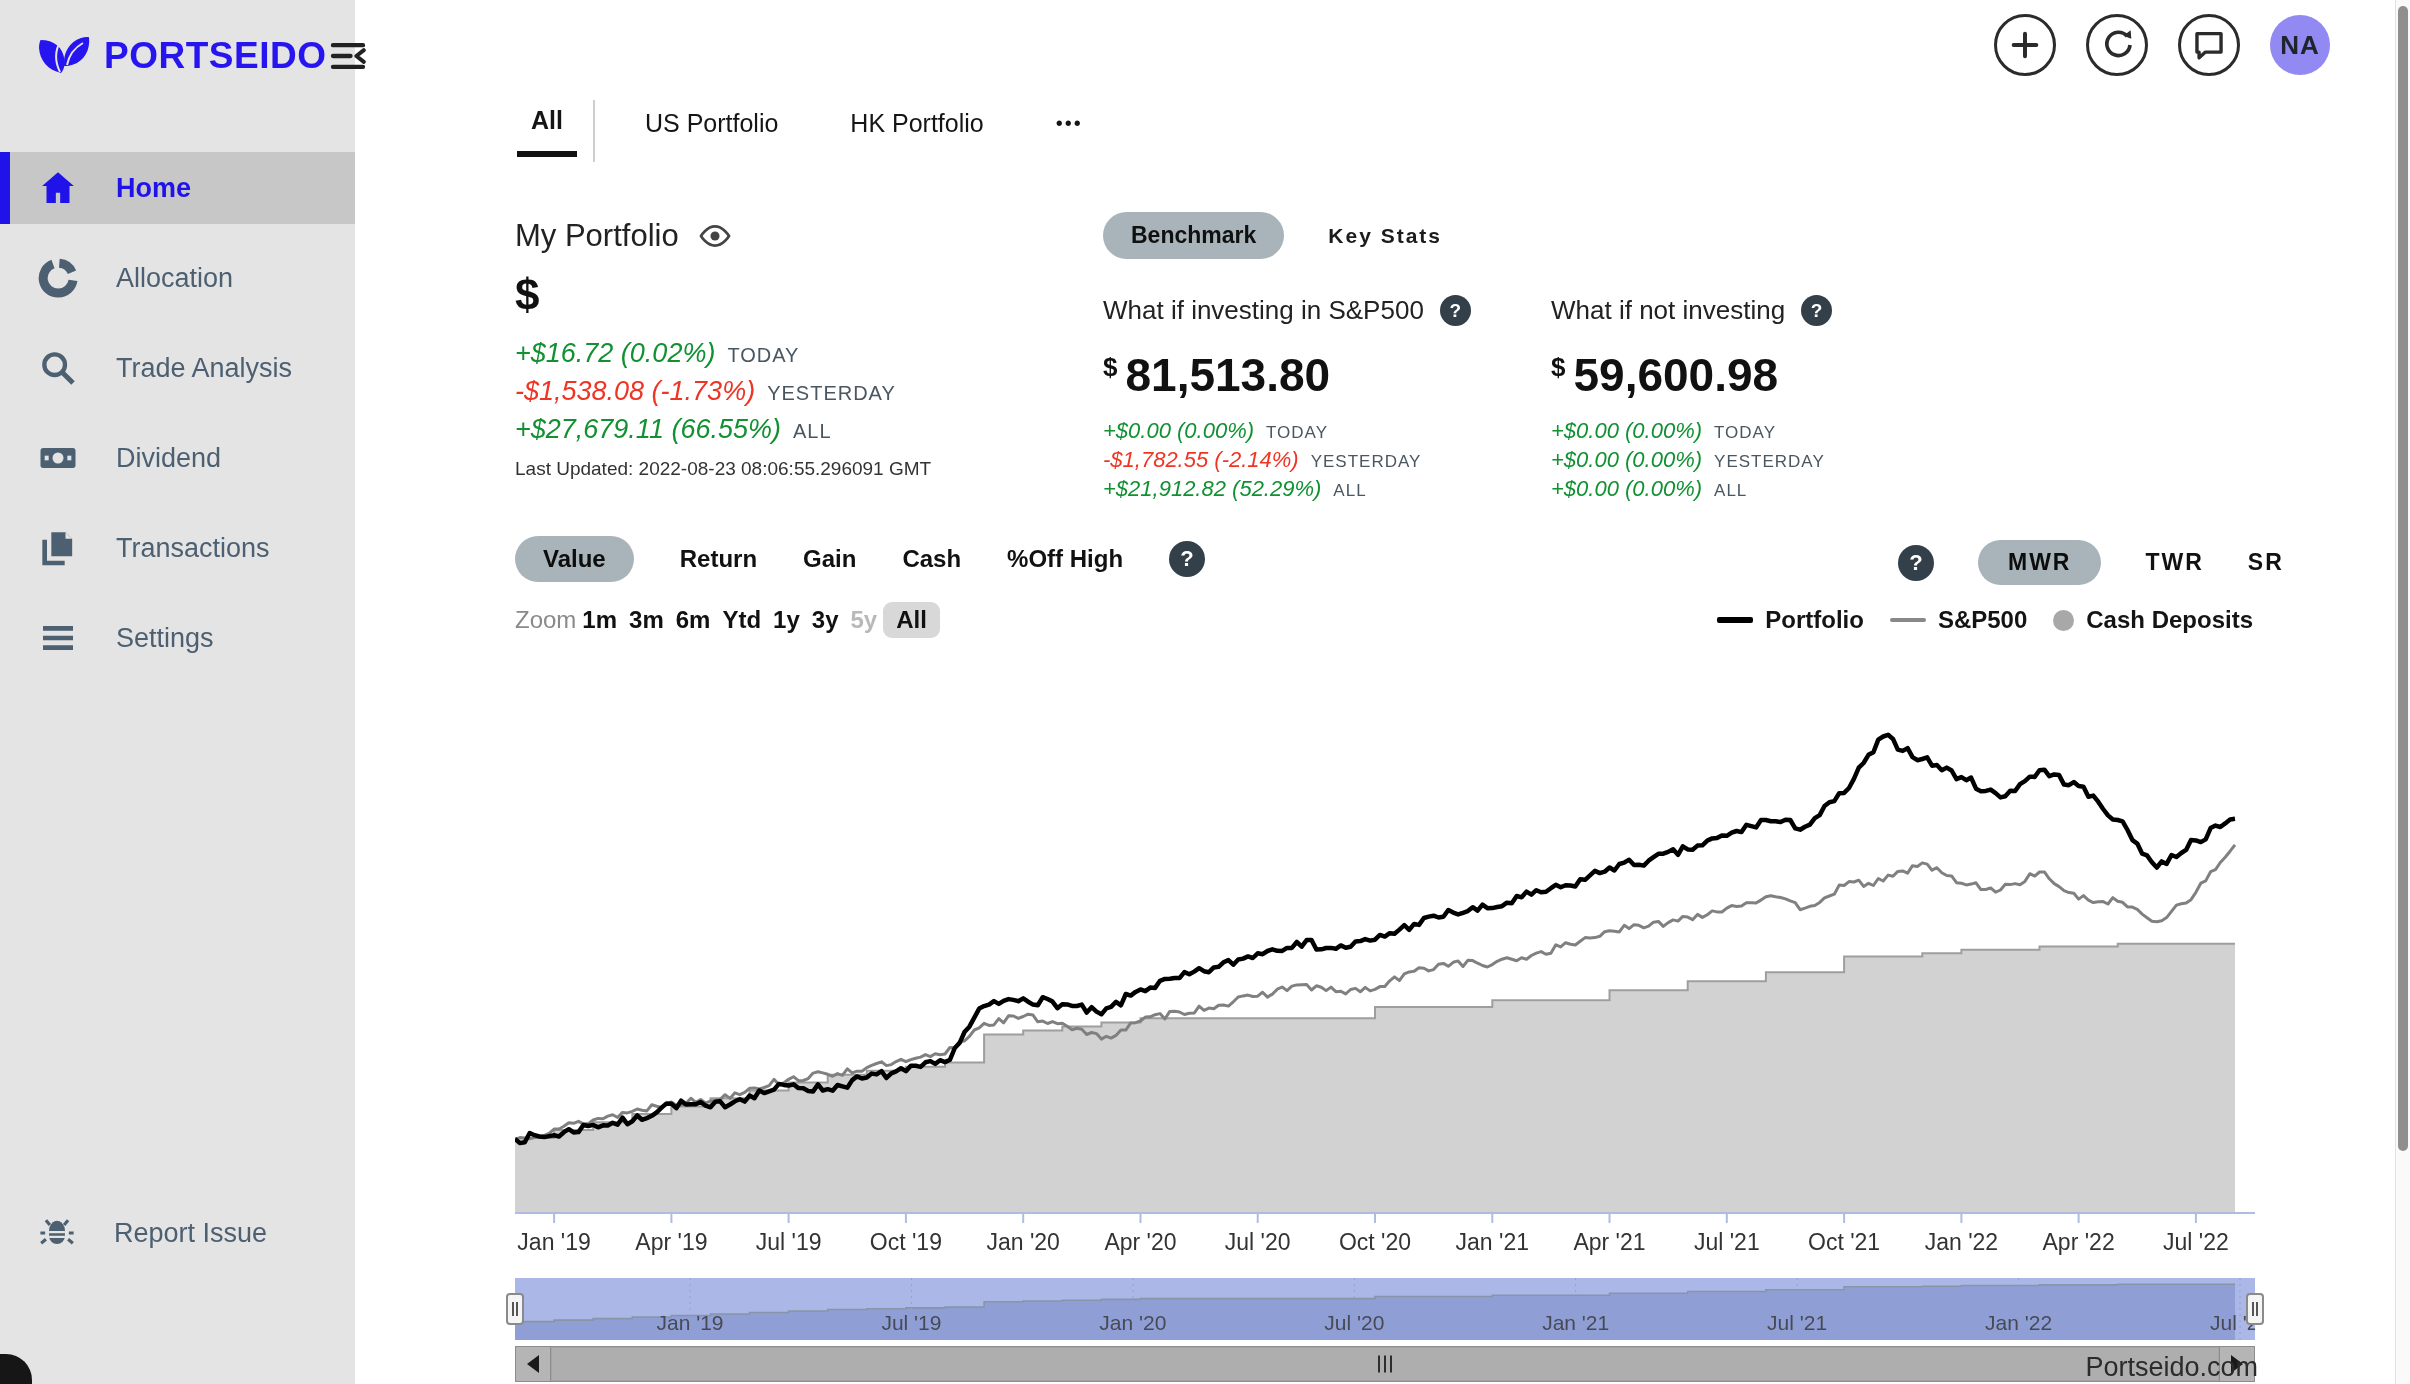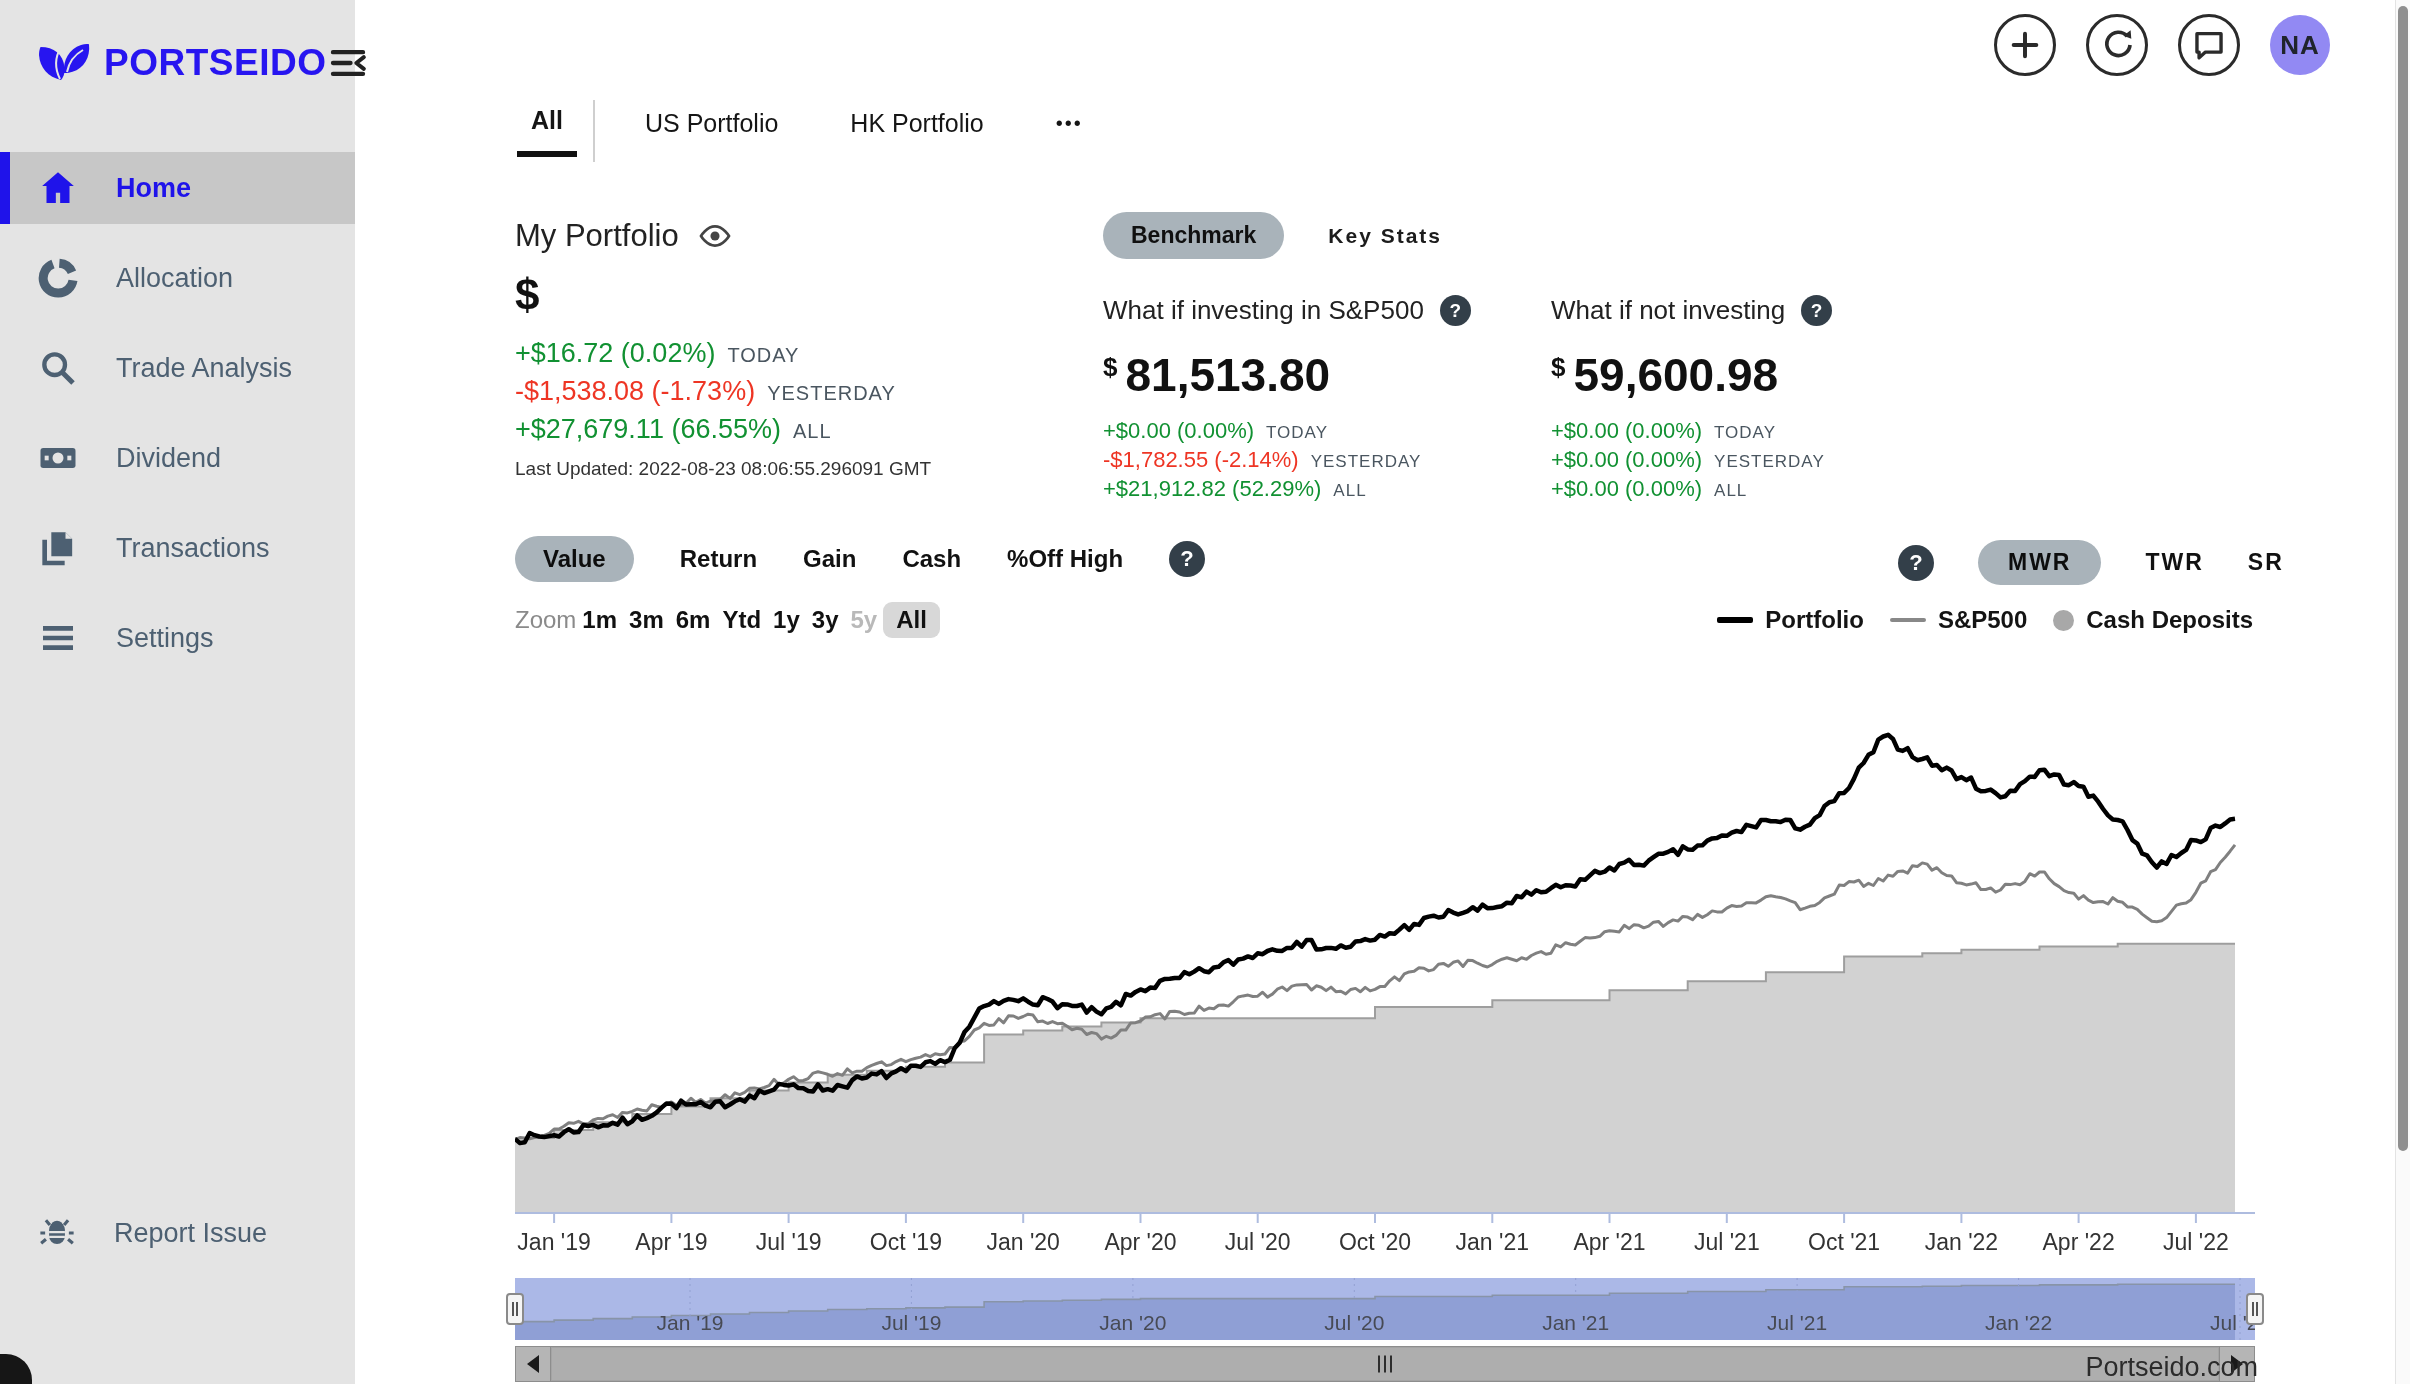--- a/index.html
+++ b/index.html
@@ -1,20 +1,20 @@
 <!DOCTYPE html>
 <html><head>
 <meta charset="utf-8">
 <style>
   html,body{margin:0;padding:0;background:#ffffff;font-family:"Liberation Sans",sans-serif;}
   .page{position:relative;width:2410px;height:1384px;overflow:hidden;background:#fff;}
 
   
   .sidebar{position:absolute;left:0;top:0;width:355px;height:1384px;background:#e4e4e4;}
-  .logo-row{display:flex;align-items:center;height:110px;padding:8px 26px 0 34px;}
+  .logo-row{display:flex;align-items:center;height:110px;padding:1px 26px 0 34px;}
   .logo-mark{width:60px;height:56px;flex:0 0 auto;}
   .logo-text{font-size:37px;font-weight:800;color:#2715f0;letter-spacing:.5px;margin-left:10px;flex:1;}
   .fold{width:44px;height:40px;color:#222;flex:0 0 auto;cursor:pointer;}
   .side-nav{position:absolute;left:0;top:152px;width:100%;}
   .side-item{position:relative;display:flex;align-items:center;height:72px;margin-bottom:18px;padding-left:38px;color:#4d6072;font-size:27px;cursor:pointer;}
   .side-item .ic{width:40px;height:40px;color:#4d6072;}
   .side-item .lbl{margin-left:38px;}
   .side-item.active{background:#c7c7c7;color:#1f13ea;font-weight:700;}
   .side-item.active .ic{color:#1f13ea;}
   .side-item.active::before{content:"";position:absolute;left:0;top:0;bottom:0;width:10px;background:#1f13ea;}
@@ -36,21 +36,21 @@
 
   
   .pf{position:absolute;left:515px;top:218px;}
   .pf-head{display:flex;align-items:center;gap:20px;font-size:31px;color:#222;}
   .eye{width:32px;height:32px;color:#444;cursor:pointer;}
   .pf-val{display:flex;align-items:center;margin-top:16px;}
   .pf-cur{font-size:44px;font-weight:800;color:#111;margin-right:18px;}
   .pf-num{font-size:68px;font-weight:800;color:#111;letter-spacing:-1px;}
   .pf-changes{margin-top:18px;}
   .chg-row{display:flex;align-items:baseline;gap:12px;height:38px;}
-  .amt{font-size:27px;font-weight:500;}
+  .amt{font-size:27px;font-weight:500;font-style:italic;}
   .amt.up{color:#119132;} .amt.down{color:#ee3524;}
   .tag{font-size:20px;color:#4a5660;letter-spacing:1px;}
   .pf-updated{margin-top:6px;font-size:19px;color:#333;}
 
   
   .bench{position:absolute;left:1103px;top:212px;}
   .bench-tabs{display:flex;align-items:center;gap:44px;}
   .bpill{background:#a9b3ba;border-radius:24px;padding:10px 28px;font-size:23px;font-weight:700;color:#101010;cursor:pointer;}
   .btab{font-size:21px;font-weight:700;letter-spacing:2px;color:#1c1c1c;cursor:pointer;}
   .comp-cols{display:flex;margin-top:36px;}

